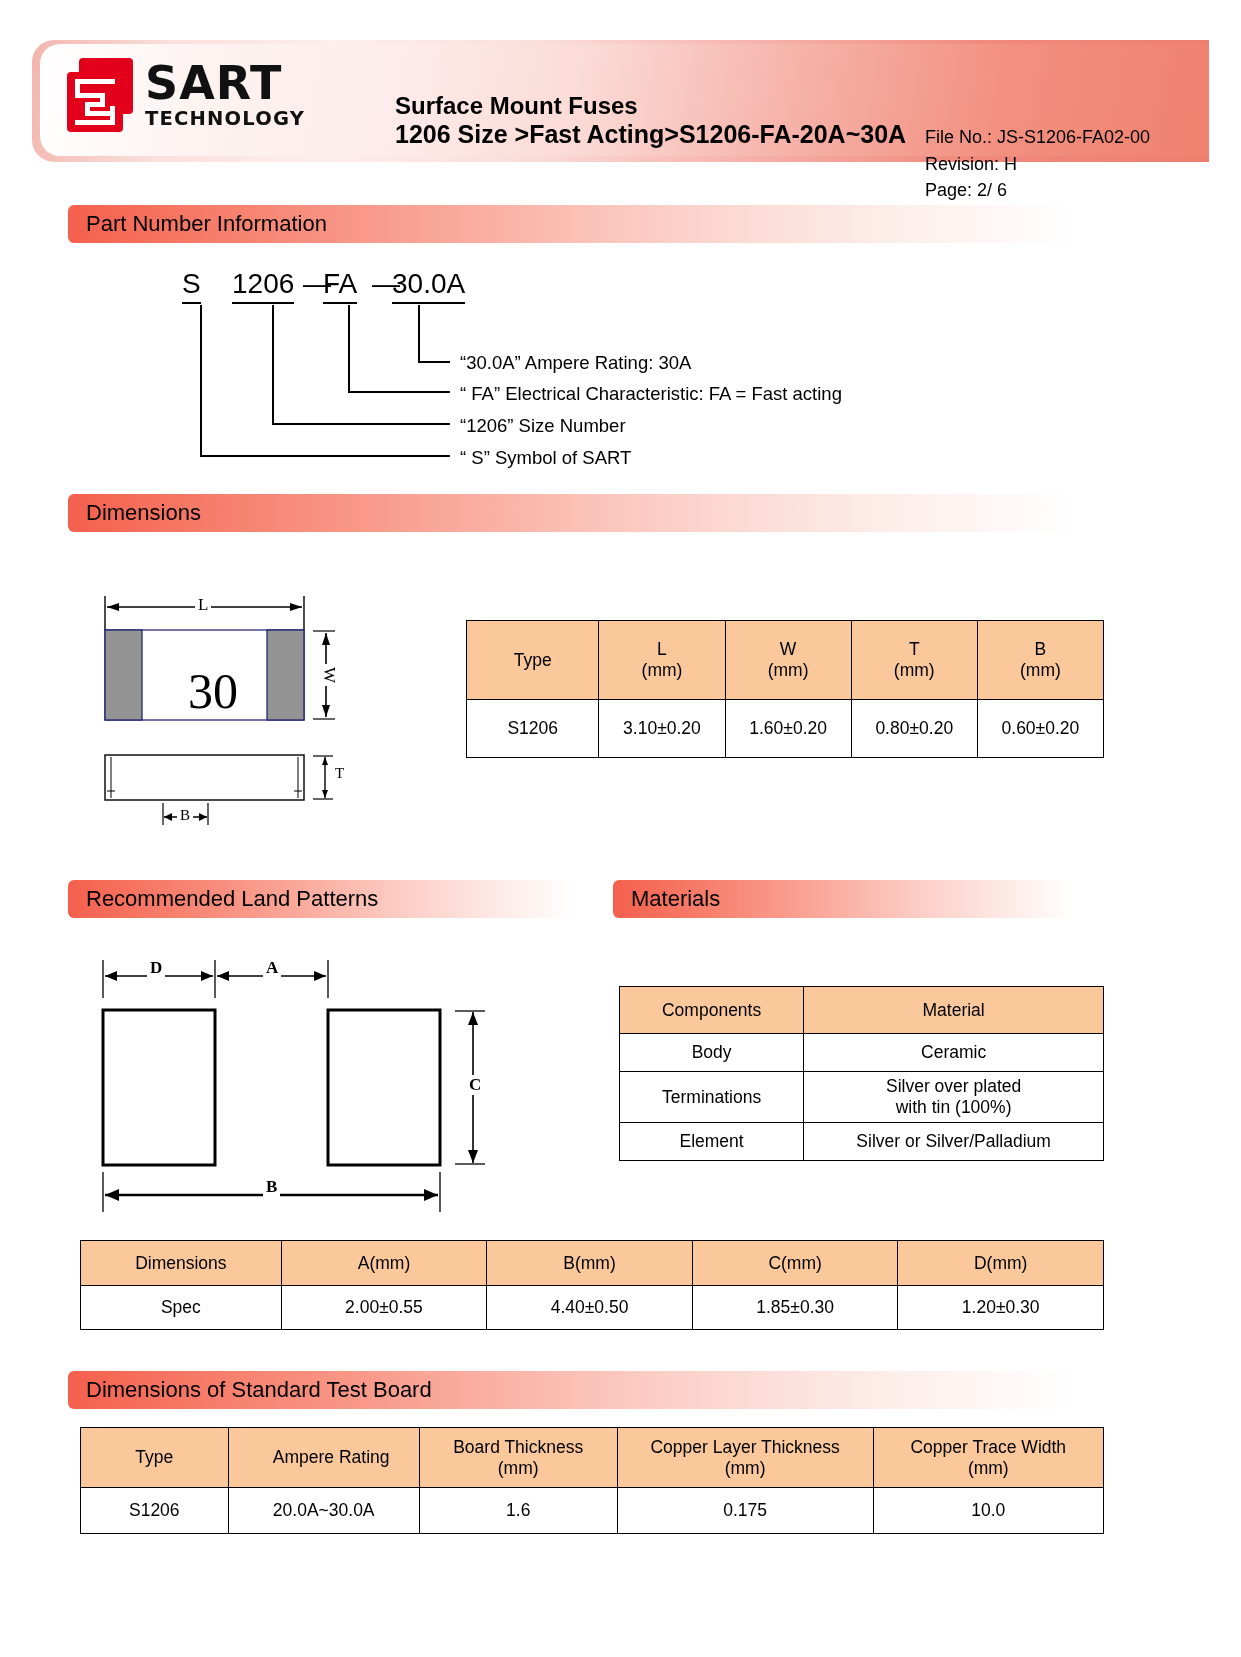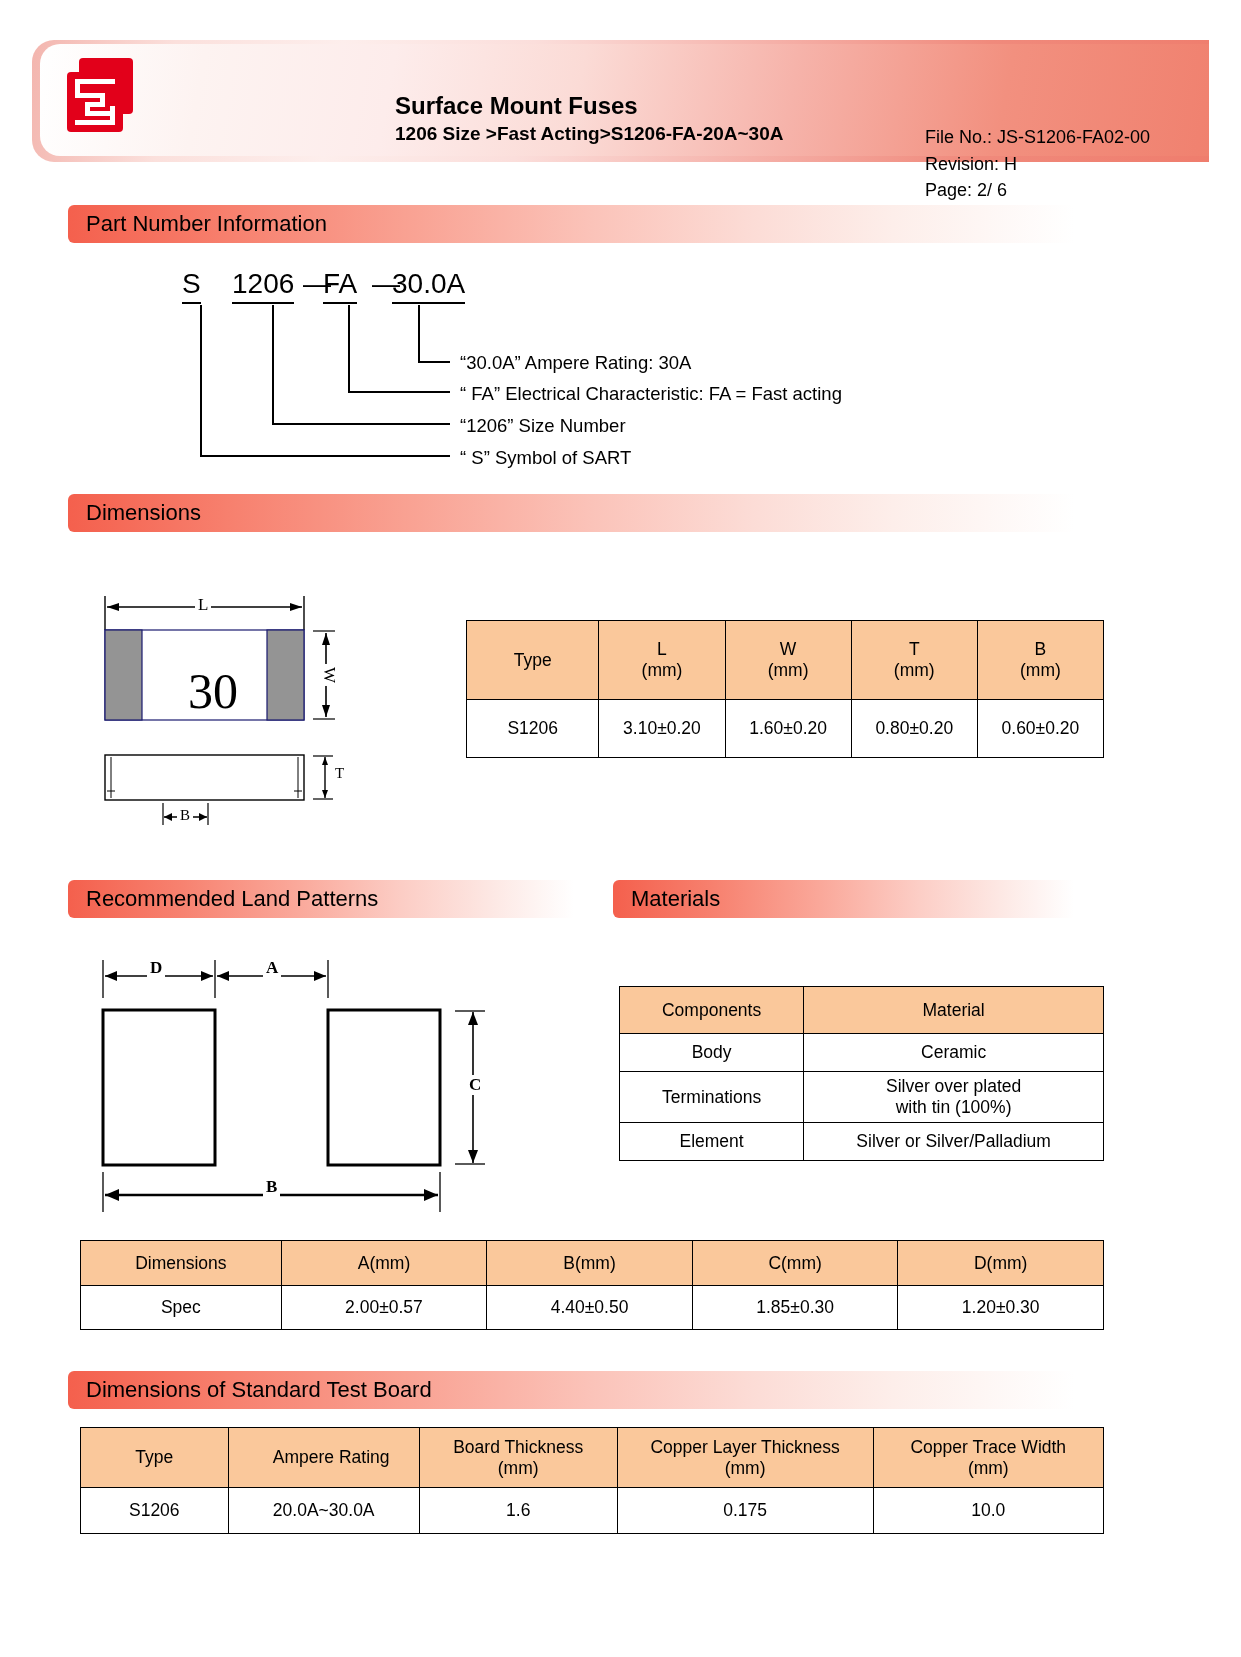--- a/index.html
+++ b/index.html
@@ -113,21 +113,21 @@
     left: 363px;
     top: 52px;
   }
   .hdr-title {
     font-size: 24px;
     font-weight: bold;
     line-height: 28px;
     white-space: nowrap;
   }
   .hdr-sub {
-    font-size: 19px;
+    font-size: 25px;
     font-weight: bold;
     line-height: 24px;
     margin-top: 2px;
     white-space: nowrap;
   }
   .hdr-meta {
     position: absolute;
     left: 893px;
     top: 56px;
     font-size: 18px;
@@ -233,20 +233,24 @@
         <i style="left:0;top:0;width:5px;height:19px;"></i>
         <i style="left:0;top:14px;width:30px;height:5px;"></i>
         <i style="left:25px;top:14px;width:5px;height:14px;"></i>
         <i style="left:10px;top:23px;width:20px;height:5px;"></i>
         <i style="left:10px;top:23px;width:5px;height:14px;"></i>
         <i style="left:10px;top:32px;width:30px;height:5px;"></i>
         <i style="left:35px;top:27px;width:5px;height:19px;"></i>
         <i style="left:0;top:41px;width:40px;height:5px;"></i>
       </div>
     </div>
+    <div class="logo-text">
+      <div class="logo-sart">SART</div>
+      <div class="logo-tech">TECHNOLOGY</div>
+    </div>
   </div>
 
   <div class="hdr-title-block">
     <div class="hdr-title">Surface Mount Fuses</div>
     <div class="hdr-sub">1206 Size &gt;Fast Acting&gt;S1206-FA-20A~30A</div>
   </div>
 
   <div class="hdr-meta">
     <div>File No.: JS-S1206-FA02-00</div>
     <div>Revision: H</div>
@@ -441,21 +445,21 @@
       <td class="hd" style="width:200px;">Dimensions</td>
       <td class="hd" style="width:206px;">A(mm)</td>
       <td class="hd" style="width:206px;">B(mm)</td>
       <td class="hd" style="width:206px;">C(mm)</td>
       <td class="hd" style="width:206px;">D(mm)</td>
     </tr>
   </thead>
   <tbody>
     <tr style="height:44px;">
       <td>Spec</td>
-      <td>2.00±0.57</td>
+      <td>2.00±0.55</td>
       <td>4.40±0.50</td>
       <td>1.85±0.30</td>
       <td>1.20±0.30</td>
     </tr>
   </tbody>
 </table>
 
 <div class="sec-bar wide" style="left:68px; top:1371px; width:1006px;">
   <span>Dimensions of Standard Test Board</span>
 </div>

